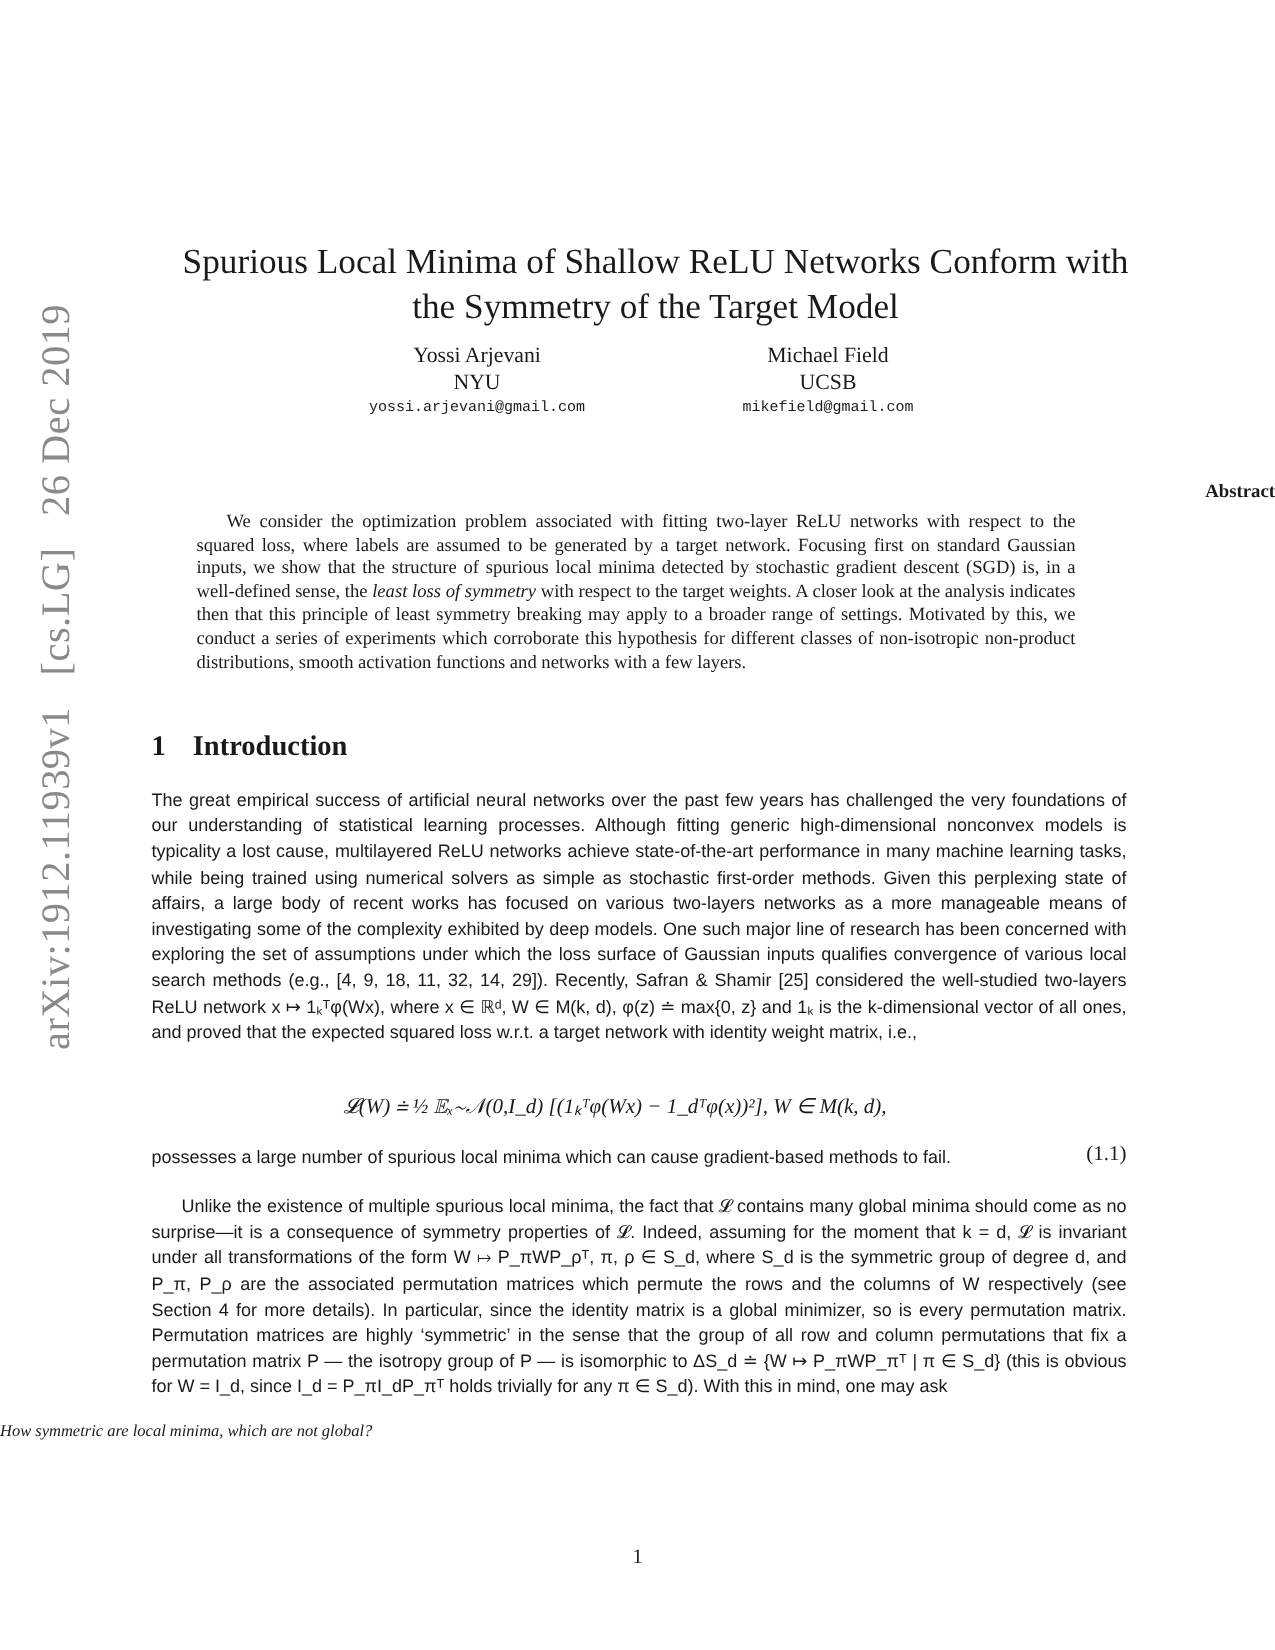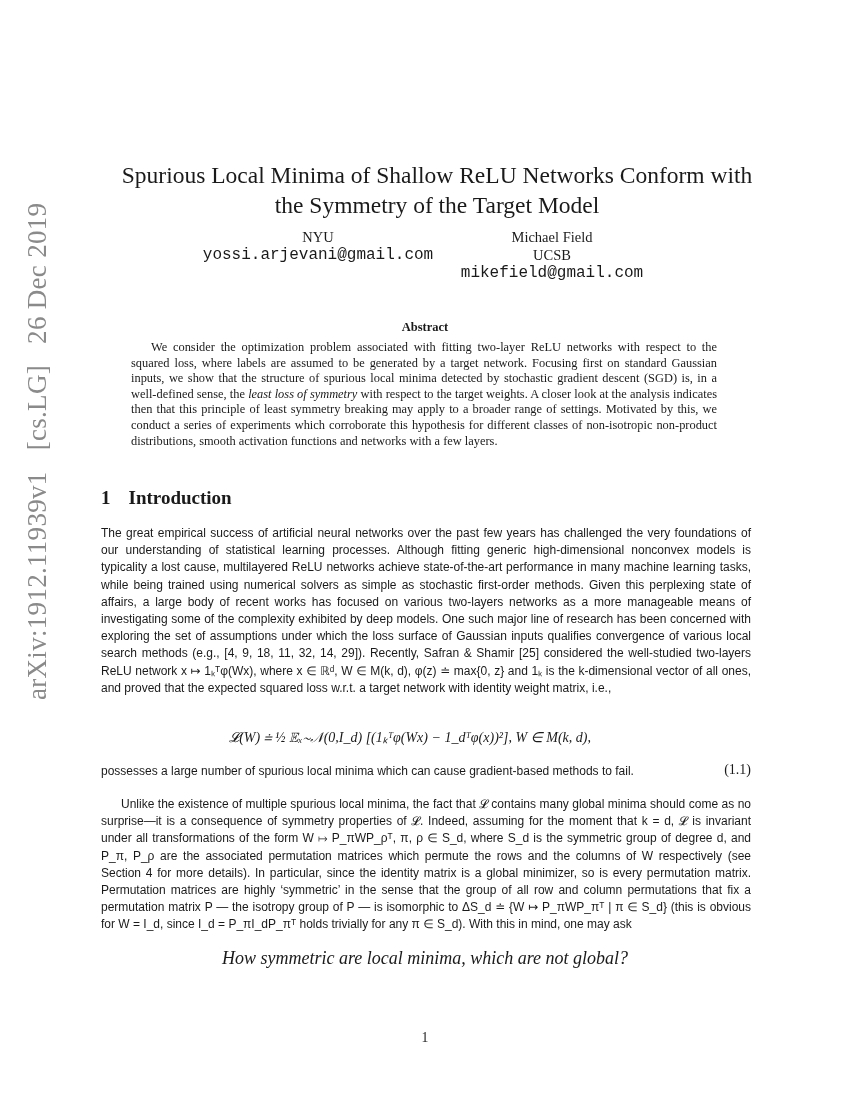--- a/index.html
+++ b/index.html
@@ -23,23 +23,23 @@
     }
     .authors {
       position: absolute; top: 228px; left: 0; width: 850px;
       font-family: "Liberation Serif", serif; font-size: 14.5px; line-height: 18px;
     }
     .author {
       position: absolute; text-align: center; width: 260px;
     }
     .author.a1 { left: 188px; }
     .author.a2 { left: 422px; }
-    .mono { font-family: "Liberation Mono", monospace; font-size: 16px; }
+    .mono { font-family: "Liberation Mono", monospace; font-size: 10px; }
     .abstract-title {
-      position: absolute; top: 320px; left: 0; width: 850px; text-align: center;
+      position: absolute; top: 320px; left: 0; width: 850px; text-align: right;
       font-family: "Liberation Serif", serif; font-weight: bold; font-size: 12.5px;
     }
     .abstract {
       position: absolute; top: 340px; left: 131px; width: 586px;
       font-family: "Liberation Serif", serif; font-size: 12.4px; line-height: 15.6px;
       text-align: justify; text-indent: 20px;
     }
     .section-heading {
       position: absolute; top: 487px; left: 101px;
       font-family: "Liberation Serif", serif; font-weight: bold; font-size: 19px;
@@ -53,22 +53,22 @@
     .p1 { top: 525px; }
     .equation {
       position: absolute; top: 727px; left: 101px; width: 650px;
       font-family: "Liberation Serif", serif; font-size: 14px;
     }
     .equation .expr { position: absolute; left: 128px; font-style: italic; white-space: nowrap; text-align: right; }
     .equation .eqnum { position: absolute; right: 0; margin-top: 35px; }
     .p2 { top: 763px; }
     .p3 { top: 796px; text-indent: 20px; }
     .question {
-      position: absolute; top: 948px; left: 0; width: 850px; text-align: center;
-      font-family: "Liberation Serif", serif; font-style: italic; font-size: 18px;
+      position: absolute; top: 948px; left: 0; width: 850px; 
+      font-family: "Liberation Serif", serif; font-style: italic; font-size: 11px;
     }
     .page-number {
       position: absolute; top: 1030px; left: 0; width: 850px; text-align: center;
       font-family: "Liberation Serif", serif; font-size: 13.6px;
     }
     em { }
   </style>
 </head>
 <body>
 
@@ -78,20 +78,21 @@
   <span>26 Dec 2019</span>
 </div>
 
 <h1 class="title">
   <span>Spurious Local Minima of Shallow ReLU Networks Conform with</span><br>
   <span>the Symmetry of the Target Model</span>
 </h1>
 
 <div class="authors">
   <div class="author a1">
+    <div>Yossi Arjevani</div>
     <div>NYU</div>
     <div class="mono">yossi.arjevani@gmail.com</div>
   </div>
   <div class="author a2">
     <div>Michael Field</div>
     <div>UCSB</div>
     <div class="mono">mikefield@gmail.com</div>
   </div>
 </div>
 

